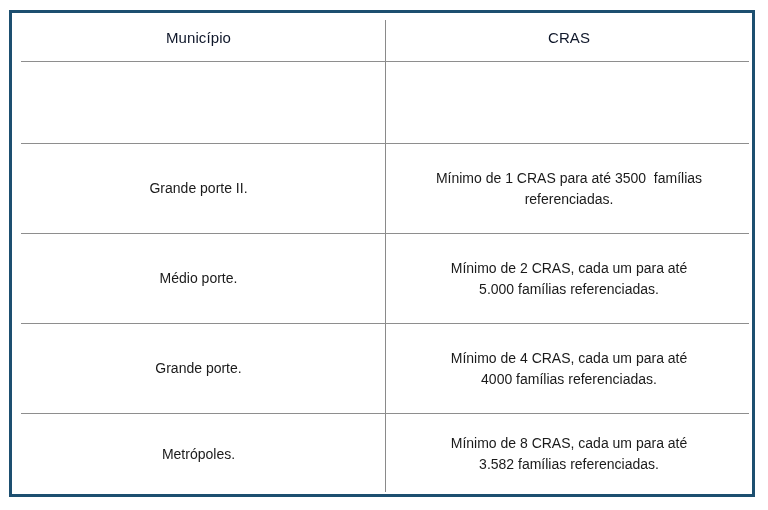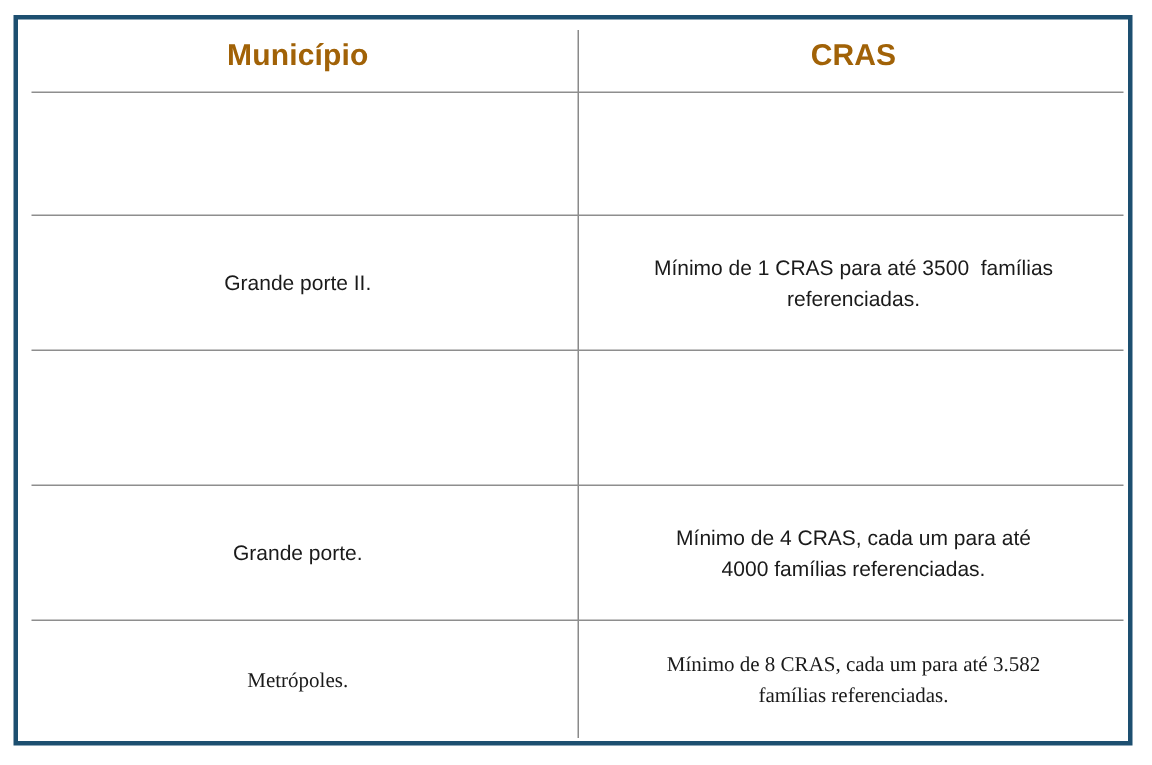--- a/index.html
+++ b/index.html
@@ -55,23 +55,23 @@
     }
     .cell.left {
       left: 0;
       width: 373px;
     }
     .cell.right {
       left: 374px;
       width: 366px;
     }
     .header-text {
-      color: #a16207;
-      font-weight: bold;
-      font-size: 20px;
+      color: #0f172a;
+      font-weight: normal;
+      font-size: 15px;
       letter-spacing: 0.1px;
     }
     .body-text {
       color: #1a1a1a;
       font-size: 14px;
       line-height: 21px;
     }
     .right .body-text {
       width: 300px;
     }
@@ -97,33 +97,41 @@
   <div class="row" style="top:131px; height:89px;">
     <div class="cell left">
       <span class="body-text">Grande porte II.</span>
     </div>
     <div class="cell right">
       <span class="body-text" style="white-space:pre-wrap;">Mínimo de 1 CRAS para até 3500  famílias referenciadas.</span>
     </div>
   </div>
   <div class="hline" style="top:220px;"></div>
 
+  <div class="row" style="top:221px; height:89px;">
+    <div class="cell left">
+      <span class="body-text">Médio porte.</span>
+    </div>
+    <div class="cell right">
+      <span class="body-text" style="width:270px;">Mínimo de 2 CRAS, cada um para até 5.000 famílias referenciadas.</span>
+    </div>
+  </div>
   <div class="hline" style="top:310px;"></div>
 
   <div class="row" style="top:311px; height:89px;">
     <div class="cell left">
       <span class="body-text">Grande porte.</span>
     </div>
     <div class="cell right">
       <span class="body-text" style="width:270px;">Mínimo de 4 CRAS, cada um para até 4000 famílias referenciadas.</span>
     </div>
   </div>
   <div class="hline" style="top:400px;"></div>
 
-  <div class="row" style="top:401px; height:80px;font-family:Liberation Serif, serif;">
+  <div class="row" style="top:401px; height:80px;">
     <div class="cell left">
       <span class="body-text">Metrópoles.</span>
     </div>
     <div class="cell right">
       <span class="body-text" style="width:270px;">Mínimo de 8 CRAS, cada um para até 3.582 famílias referenciadas.</span>
     </div>
   </div>
 </div>
 
 </body></html>

